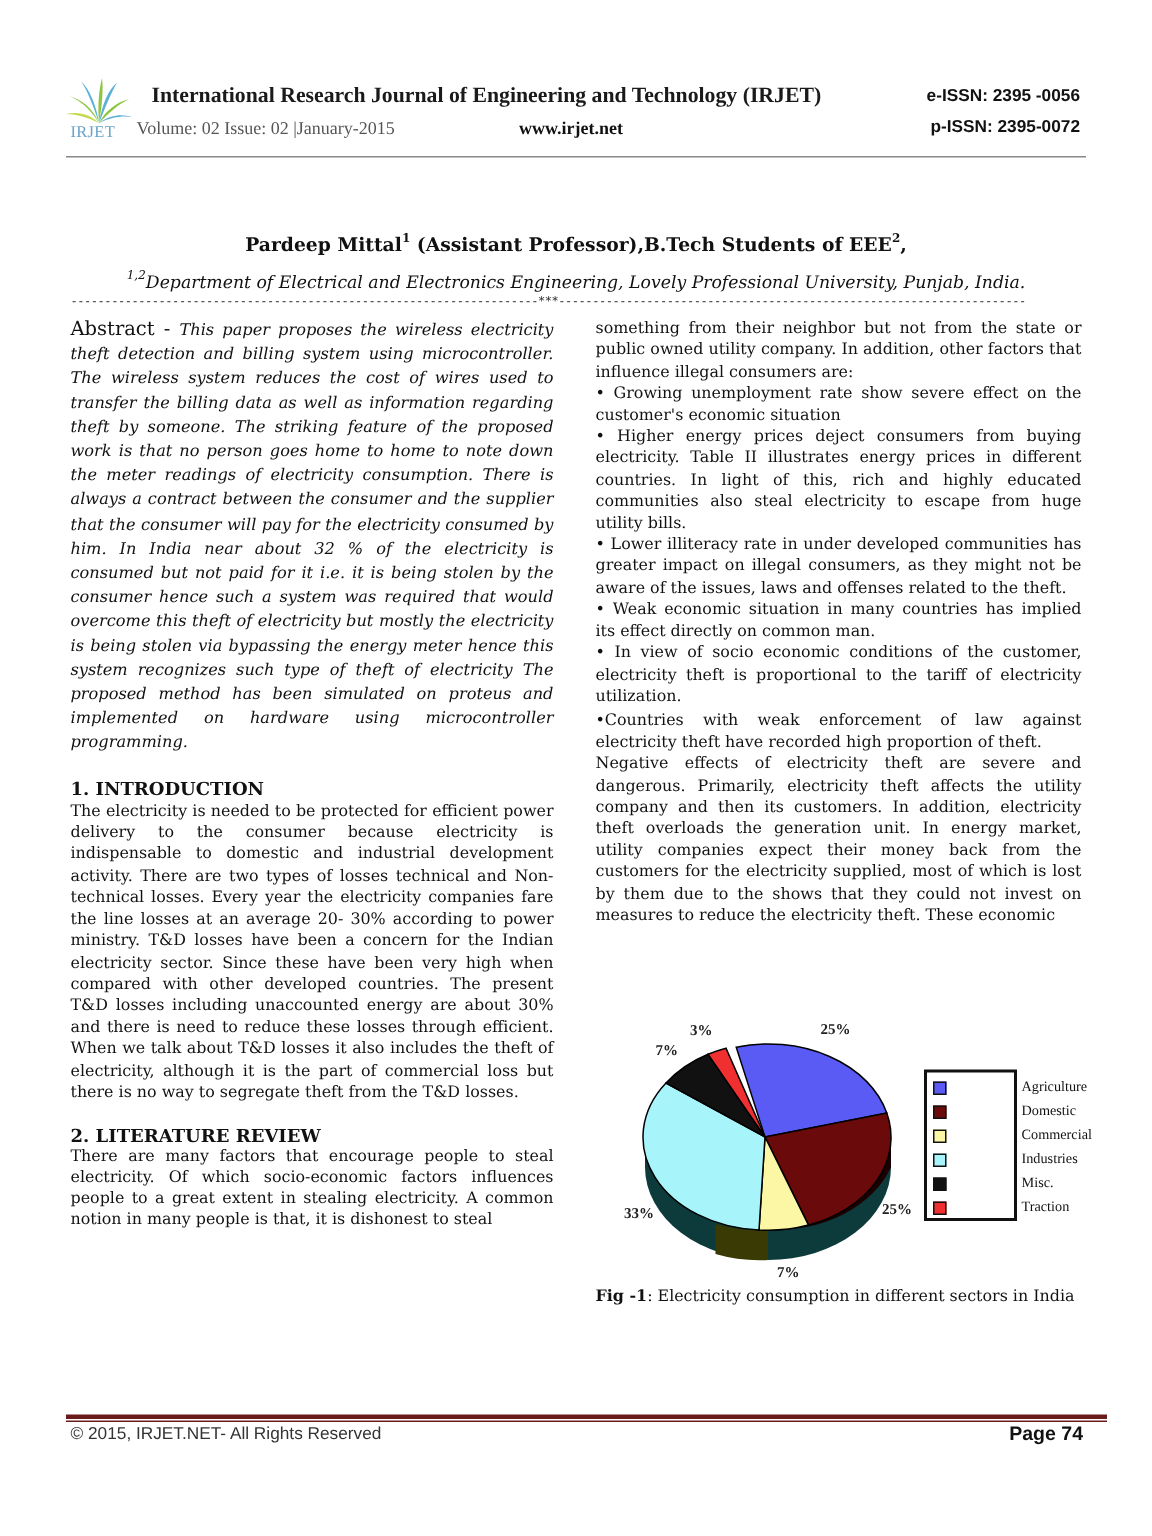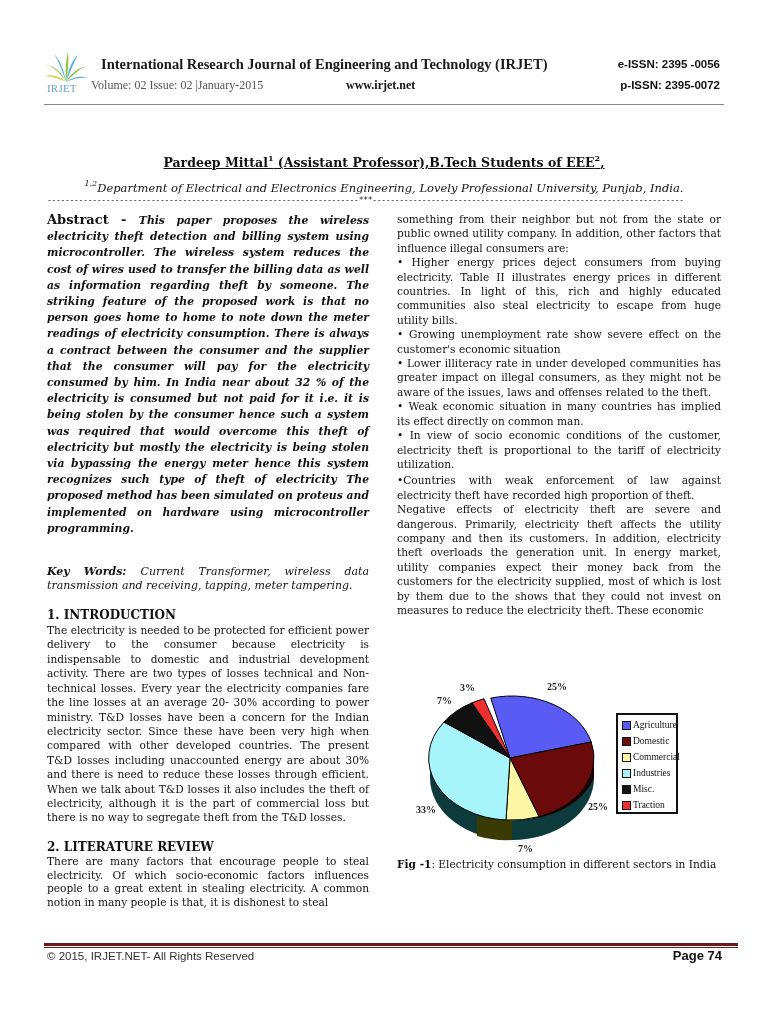--- a/index.html
+++ b/index.html
@@ -11,45 +11,45 @@
   .logo { position:absolute; left:0; top:2px; width:46px; height:44px; }
   .logo-text { position:absolute; left:3px; top:30px; font-family:"Liberation Serif", serif; font-size:11px; color:#6aa4c8; letter-spacing:0.2px; }
   .journal-title { position:absolute; left:57px; top:6px; font-family:"Liberation Serif", serif; font-weight:bold; font-size:14.5px; color:#1a1a1a; white-space:nowrap; }
   .volume { position:absolute; left:47px; top:28px; font-family:"Liberation Serif", serif; font-size:12px; color:#555; white-space:nowrap; }
   .website { position:absolute; left:302px; top:28px; font-family:"Liberation Serif", serif; font-weight:bold; font-size:12px; white-space:nowrap; }
   .eissn { position:absolute; right:4px; top:8px; font-family:"Liberation Sans", sans-serif; font-weight:bold; font-size:11.5px; white-space:nowrap; }
   .pissn { position:absolute; right:4px; top:29px; font-family:"Liberation Sans", sans-serif; font-weight:bold; font-size:11.5px; white-space:nowrap; }
   .header-rule { position:absolute; left:44px; top:104px; width:680px; height:1px; background:#888; }
 
   .title { position:absolute; left:0; width:768px; top:121px; text-align:center; font-family:"DejaVu Serif", serif; font-weight:bold; font-size:17.5px; letter-spacing:-0.2px; }
-  .authors { position:absolute; left:0; width:768px; top:155px; text-align:center; font-family:"DejaVu Serif", serif; font-weight:bold; font-size:12.5px;text-decoration:underline; }
+  .authors { position:absolute; left:0; width:768px; top:155px; text-align:center; font-family:"DejaVu Serif", serif; font-weight:bold; font-size:12.5px; }
   .affil { position:absolute; left:0; width:768px; top:181px; text-align:center; font-family:"DejaVu Serif", serif; font-style:italic; font-size:11.5px; }
   sup { font-size:8px; vertical-align:top; position:relative; top:-2px; }
   .divider { position:absolute; left:47px; top:196px; width:680px; font-family:"DejaVu Sans Mono", monospace; font-size:8px; color:#222; white-space:nowrap; overflow:hidden; letter-spacing:-0.3px; }
 
   
   .col { position:absolute; font-family:"DejaVu Serif", serif; font-size:10.6px; line-height:16.3px; text-align:justify; }
   .col-left { left:47px; top:212px; width:322px; }
   .col-right { left:397px; top:212px; width:324px; }
   .col p { margin:0; }
-  .abstract { font-weight:bold; font-style:italic; line-height:16.2px; font-size:10.8px; }
+  .abstract { font-weight:normal; font-style:italic; line-height:16.2px; font-size:10.8px; }
   .abstract .lbl { font-style:normal; font-size:13px; }
   .keywords { margin-top:28px !important; font-style:italic; font-size:11px; line-height:14px; }
   .keywords .lbl { font-weight:bold; }
   .sec-head { font-weight:bold; font-size:12px; margin-top:14px !important; line-height:16px; }
   .sub-head { font-weight:bold; font-size:12px; margin-top:16px !important; margin-bottom:12px !important; }
   .body-text { font-size:10.6px; line-height:14.4px; }
   .bullet { font-size:10.6px; line-height:14.4px; }
 
   
   .chart { position:absolute; left:402px; top:678px; width:330px; height:176px; }
   .chart svg { position:absolute; left:0; top:0; }
   .pct { position:absolute; font-family:"Liberation Serif", serif; font-weight:bold; font-size:10px; color:#222; }
   .legend { position:absolute; left:214px; top:35px; width:62px; height:101px; border:2px solid #111; background:#fff; padding:2px 4px; box-sizing:border-box; }
-  .legend-item { display:flex; align-items:center; height:16px; font-family:"Liberation Serif", serif; font-size:9.5px; white-space:nowrap; }
+  .legend-item { display:flex; align-items:center; height:16px; font-family:"Liberation Serif", serif; font-size:9.5px; white-space:nowrap;gap:48px; }
   .swatch { width:7px; height:7px; border:1px solid #111; margin-right:2px; flex:none; }
   .caption { position:absolute; left:397px; top:858px; width:330px; font-family:"DejaVu Serif", serif; font-size:10.6px; }
   .caption .lbl { font-weight:bold; }
   .after-fig { position:absolute; left:397px; top:886px; width:324px; font-family:"DejaVu Serif", serif; font-size:10.6px; line-height:15px; text-align:justify; }
 
   
   .footer-rule1 { position:absolute; left:44px; top:943px; width:694px; height:3px; background:#6b1a1a; }
   .footer-rule2 { position:absolute; left:44px; top:947px; width:694px; height:1px; background:#6b1a1a; }
   .copyright { position:absolute; left:47px; top:950px; font-family:"Liberation Sans", sans-serif; font-size:11.5px; color:#333; }
   .pageno { position:absolute; right:46px; top:948px; font-family:"Liberation Sans", sans-serif; font-weight:bold; font-size:13px; }
@@ -79,31 +79,30 @@
     <div class="pissn">p-ISSN: 2395-0072</div>
   </div>
   <div class="header-rule"></div>
 
   <div class="authors"><span>Pardeep Mittal</span><sup>1</sup><span> (Assistant Professor),B.Tech Students of EEE</span><sup>2</sup><span>,</span></div>
   <div class="affil"><sup>1,2</sup><span>Department of Electrical and Electronics Engineering, Lovely Professional University, Punjab, India.</span></div>
   <div class="divider">---------------------------------------------------------------------***---------------------------------------------------------------------</div>
 
   <div class="col col-left">
     <p class="abstract"><span class="lbl">Abstract - </span><span>This paper proposes the wireless electricity theft detection and billing system using microcontroller. The wireless system reduces the cost of wires used to transfer the billing data as well as information regarding theft by someone. The striking feature of the proposed work is that no person goes home to home to note down the meter readings of electricity consumption. There is always a contract between the consumer and the supplier that the consumer will pay for the electricity consumed by him. In India near about 32 % of the electricity is consumed but not paid for it i.e. it is being stolen by the consumer hence such a system was required that would overcome this theft of electricity but mostly the electricity is being stolen via bypassing the energy meter hence this system recognizes such type of theft of electricity The proposed method has been simulated on proteus and implemented on hardware using microcontroller programming.</span></p>
-    <p class="keywords"><span class="lbl">Key Words: </span><span>Current Transformer, wireless data transmission and receiving, tapping, meter tampering.</span></p>
     <p class="sec-head">1. INTRODUCTION</p>
     <p class="body-text">The electricity is needed to be protected for efficient power delivery to the consumer because electricity is indispensable to domestic and industrial development activity. There are two types of losses technical and Non-technical losses. Every year the electricity companies fare the line losses at an average 20- 30% according to power ministry. T&amp;D losses have been a concern for the Indian electricity sector. Since these have been very high when compared with other developed countries. The present T&amp;D losses including unaccounted energy are about 30% and there is need to reduce these losses through efficient. When we talk about T&amp;D losses it also includes the theft of electricity, although it is the part of commercial loss but there is no way to segregate theft from the T&amp;D losses.</p>
     <p class="sec-head" style="margin-top:18px;">2. LITERATURE REVIEW</p>
     <p class="body-text" style="line-height:13.8px;">There are many factors that encourage people to steal electricity. Of which socio-economic factors influences people to a great extent in stealing electricity. A common notion in many people is that, it is dishonest to steal</p>
   </div>
 
   <div class="col col-right">
     <p class="body-text">something from their neighbor but not from the state or public owned utility company. In addition, other factors that influence illegal consumers are:</p>
+    <p class="bullet">• Growing unemployment rate show severe effect on the customer's economic situation</p>
     <p class="bullet">• Higher energy prices deject consumers from buying electricity. Table II illustrates energy prices in different countries. In light of this, rich and highly educated communities also steal electricity to escape from huge utility bills.</p>
-    <p class="bullet">• Growing unemployment rate show severe effect on the customer's economic situation</p>
     <p class="bullet">• Lower illiteracy rate in under developed communities has greater impact on illegal consumers, as they might not be aware of the issues, laws and offenses related to the theft.</p>
     <p class="bullet">• Weak economic situation in many countries has implied its effect directly on common man.</p>
     <p class="bullet">• In view of socio economic conditions of the customer, electricity theft is proportional to the tariff of electricity utilization.</p>
     <p class="bullet" style="margin-top:2px;">•Countries with weak enforcement of law against electricity theft have recorded high proportion of theft.</p>
     <p class="body-text">Negative effects of electricity theft are severe and dangerous. Primarily, electricity theft affects the utility company and then its customers. In addition, electricity theft overloads the generation unit. In  energy market, utility companies expect their money back from the customers for the electricity supplied, most of which is lost by them due to the shows that they could not invest on measures to reduce the electricity theft. These economic</p>
   </div>
 
   <div class="chart">
     <svg width="210" height="176" viewBox="0 0 210 176">
 

